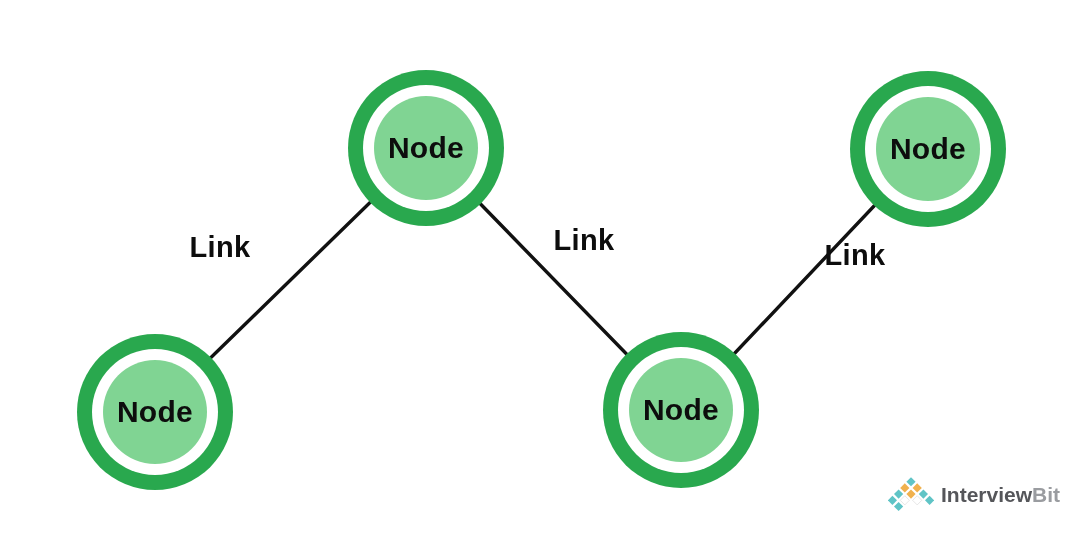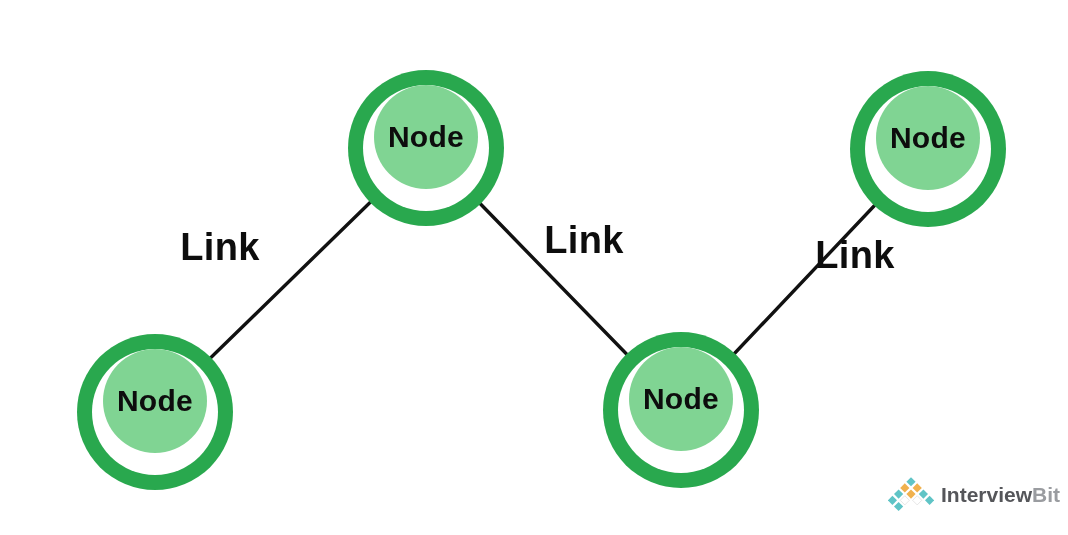--- a/index.html
+++ b/index.html
@@ -38,20 +38,21 @@
     align-items: center;
     justify-content: center;
     z-index: 2;
   }
   .node-gap {
     width: 126px;
     height: 126px;
     border-radius: 50%;
     background: var(--node-gap, #ffffff);
     display: flex;
+    align-items: center;
     justify-content: center;
   }
   .node-core {
     width: 104px;
     height: 104px;
     border-radius: 50%;
     background: var(--node-fill, #80d493);
     display: flex;
     align-items: center;
     justify-content: center;
@@ -63,21 +64,21 @@
     letter-spacing: 0.3px;
   }
   .n1 { left: 348px; top: 70px; }
   .n2 { left: 77px;  top: 334px; }
   .n3 { left: 603px; top: 332px; }
   .n4 { left: 850px; top: 71px; }
   
   .link-label {
     position: absolute;
     transform: translate(-50%, -50%);
-    font-size: 38px;
+    font-size: 29px;
     font-weight: bold;
     color: var(--label-text, #0d0d0d);
     z-index: 3;
     letter-spacing: 0.3px;
   }
   .l1 { left: 220px; top: 247px; }
   .l2 { left: 584px; top: 240px; }
   .l3 { left: 855px; top: 255px; }
   
   .logo {

